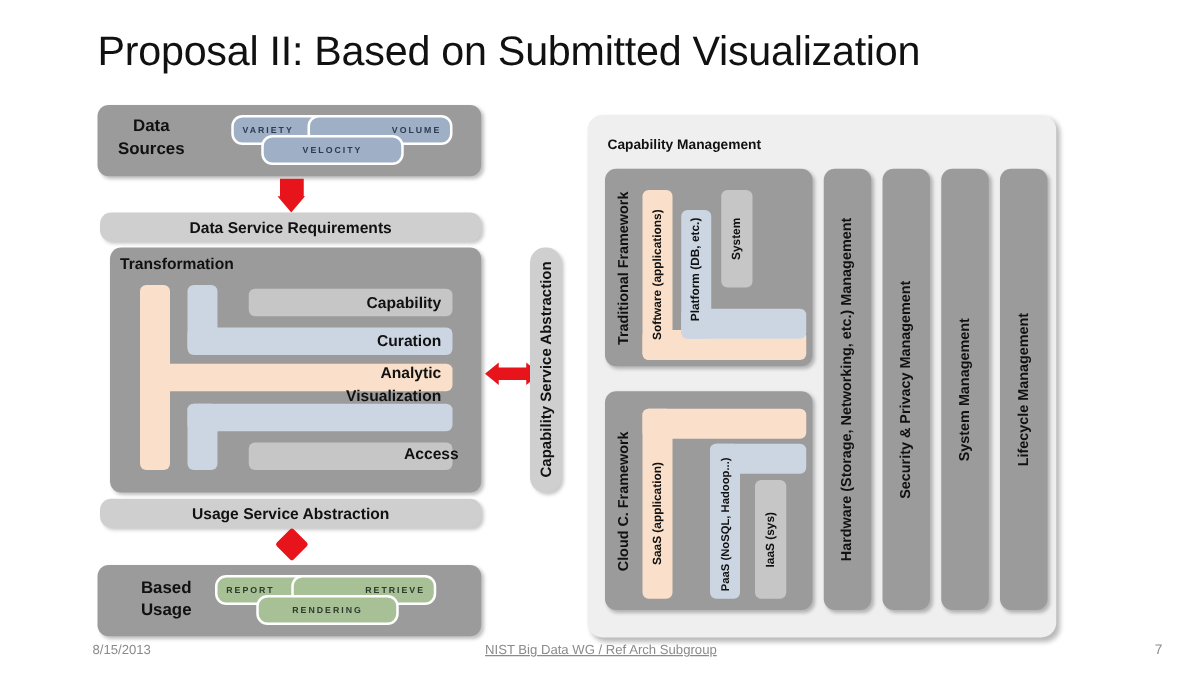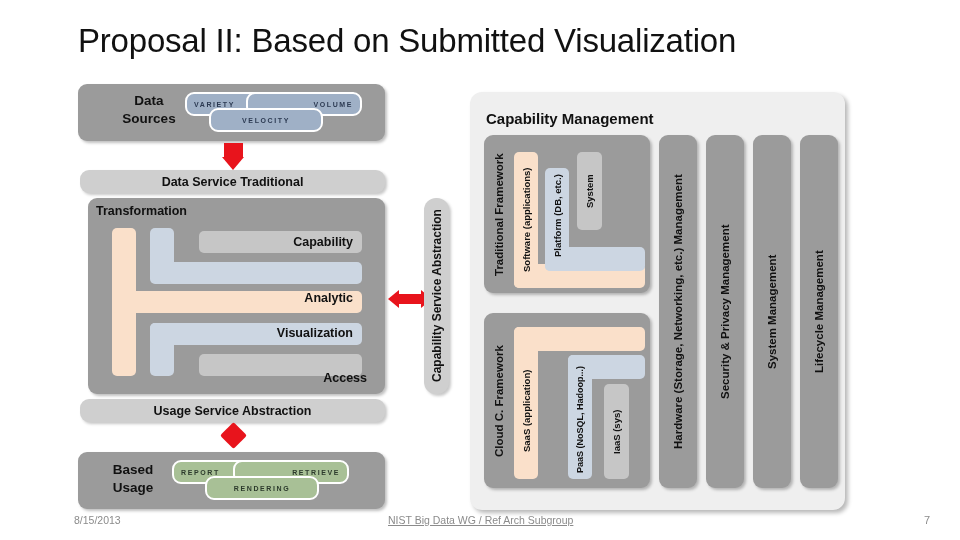--- a/index.html
+++ b/index.html
@@ -84,79 +84,80 @@
     display:flex;align-items:center;justify-content:center;
     font-weight:bold;color:#111;white-space:nowrap;
   }
 
   
   #capability-panel{
     position:absolute;background:#efefef;border-radius:12px;
     box-shadow:3px 3px 4px rgba(0,0,0,.28);
   }
   #capability-title{
-    position:absolute;font-weight:bold;font-size:15px;color:#111;
+    position:absolute;font-weight:bold;font-size:11px;color:#111;
   }
 
   
   .footer{
     position:absolute;bottom:14px;font-size:10.5px;color:#8b8b8b;
   }
   #footer-date{left:74px;}
   #footer-center{left:388px;text-decoration:underline;}
   #footer-page{right:30px;color:#8b8b8b;font-size:11px;}
 </style>
 </head>
 <body>
 
 <div class="slide">
 
   <div id="slide-title">Proposal II: Based on Submitted Visualization</div>
 
   <div class="gray-panel" id="ds-panel" style="left:78px;top:84px;width:307px;height:57px;"></div>
 
-  <div class="blk-label" style="left:113px;top:92px;width:72px;text-align:center;font-size:13.5px;line-height:18px;">Data Sources</div>
+  <div class="blk-label" style="left:85px;top:92px;width:72px;text-align:center;font-size:13.5px;line-height:18px;">Data Sources</div>
 
   <div class="vbox blue" style="left:185px;top:92px;width:174px;height:24px;justify-content:flex-start;">
     <span>VARIETY</span>
   </div>
   <div class="vbox blue" style="left:246px;top:92px;width:116px;height:24px;justify-content:flex-end;">
     <span>VOLUME</span>
   </div>
   <div class="vbox blue" style="left:209px;top:108px;width:114px;height:24px;justify-content:center;">
     <span>VELOCITY</span>
   </div>
 
   <div>
     <div class="arrow-stem" style="left:224px;top:143px;width:19px;height:15px;"></div>
     <div class="arrow-head" style="left:222px;top:157px;"></div>
   </div>
 
-  <div class="light-bar" style="left:80px;top:170px;width:305px;height:23px;">Data Service Traditional</div>
+  <div class="light-bar" style="left:80px;top:170px;width:305px;height:23px;">Data Service Requirements</div>
 
   <div class="gray-panel" style="left:88px;top:198px;width:297px;height:196px;"></div>
 
   <div class="blk-label" style="left:96px;top:204px;font-size:12.5px;">Transformation</div>
 
   <div class="tbar peach" style="left:112px;top:228px;width:24px;height:148px;"></div>
   <div class="tbar peach" style="left:112px;top:291px;width:250px;height:22px;"></div>
 
   <div class="tbar bluegray" style="left:150px;top:228px;width:24px;height:54px;"></div>
   <div class="tbar bluegray" style="left:150px;top:262px;width:212px;height:22px;"></div>
 
   <div class="tbar bluegray" style="left:150px;top:323px;width:24px;height:53px;"></div>
   <div class="tbar bluegray" style="left:150px;top:323px;width:212px;height:22px;"></div>
 
   <div class="tbar plainbar" style="left:199px;top:231px;width:163px;height:22px;"></div>
   <div class="tbar plainbar" style="left:199px;top:354px;width:163px;height:22px;"></div>
 
   <div class="row-lab" style="left:199px;top:231px;width:163px;height:22px;">Capability</div>
+  <div class="row-lab" style="left:199px;top:262px;width:163px;height:22px;">Curation</div>
   <div class="row-lab" style="left:199px;top:291px;width:163px;height:14px;">Analytic</div>
-  <div class="row-lab" style="left:199px;top:323px;width:163px;height:20px;">Visualization</div>
-  <div class="row-lab" style="left:199px;top:367px;width:177px;height:22px;">Access</div>
+  <div class="row-lab" style="left:199px;top:307px;width:163px;height:20px;">Visualization</div>
+  <div class="row-lab" style="left:199px;top:352px;width:177px;height:22px;">Access</div>
 
   <div class="dbl-arrow" style="left:388px;top:289px;width:44px;height:20px;">
     <div class="bar" style="left:10px;top:5px;width:24px;height:10px;"></div>
     <div class="hl" style="left:0;top:1px;"></div>
     <div class="hr" style="right:0;top:1px;"></div>
   </div>
 
   <div class="light-bar" style="left:80px;top:399px;width:305px;height:23px;text-align:center;">Usage Service Abstraction</div>
 
   <div class="diamond" style="left:224px;top:426px;width:19px;height:19px;"></div>

